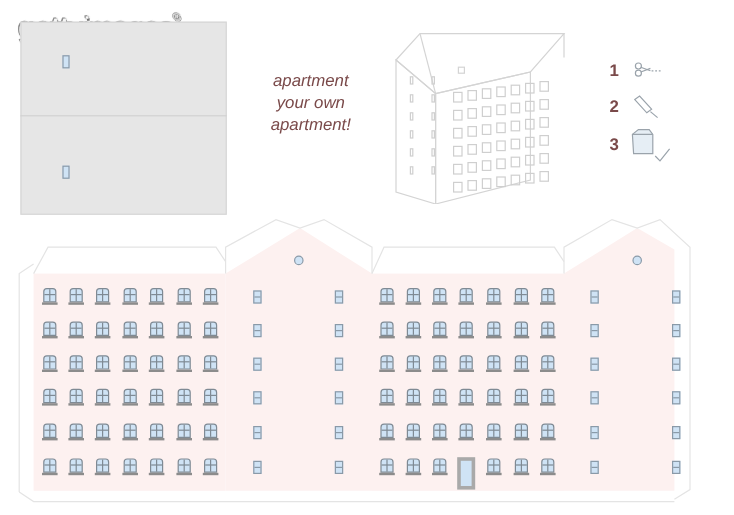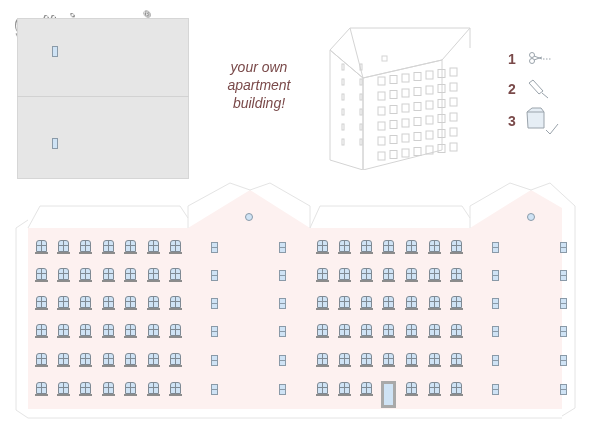--- a/index.html
+++ b/index.html
@@ -31,23 +31,23 @@
 <div class="abs watermark">
   <span>getty</span><span class="light">images</span><sup>®</sup>
 </div>
 
 <div class="abs roof-panel"></div>
 <div class="abs roof-divider"></div>
 <div class="abs skylight" style="left:52px;top:46px;"></div>
 <div class="abs skylight" style="left:52px;top:138px;"></div>
 
 <div class="abs title-text">
+  <div>apartment</div>
   <div>your own</div>
-  <div>apartment</div>
-  <div>building!</div>
+  <div>apartment!</div>
 </div>
 
 <svg class="abs" style="left:320px;top:20px;" width="160" height="150">
   <g fill="none" stroke="#d4d4d4" stroke-width="1">
     <polygon points="10,30 30,8 150,8 122,40 43,58"></polygon>
     <polygon points="10,30 43,58 43,150 10,140"></polygon>
     <polygon points="43,58 122,40 122,130 43,150"></polygon>
     <line x1="30" y1="8" x2="43" y2="58"></line>
     <line x1="150" y1="8" x2="150" y2="28"></line>
     <rect x="62" y="36" width="5" height="5"></rect>

